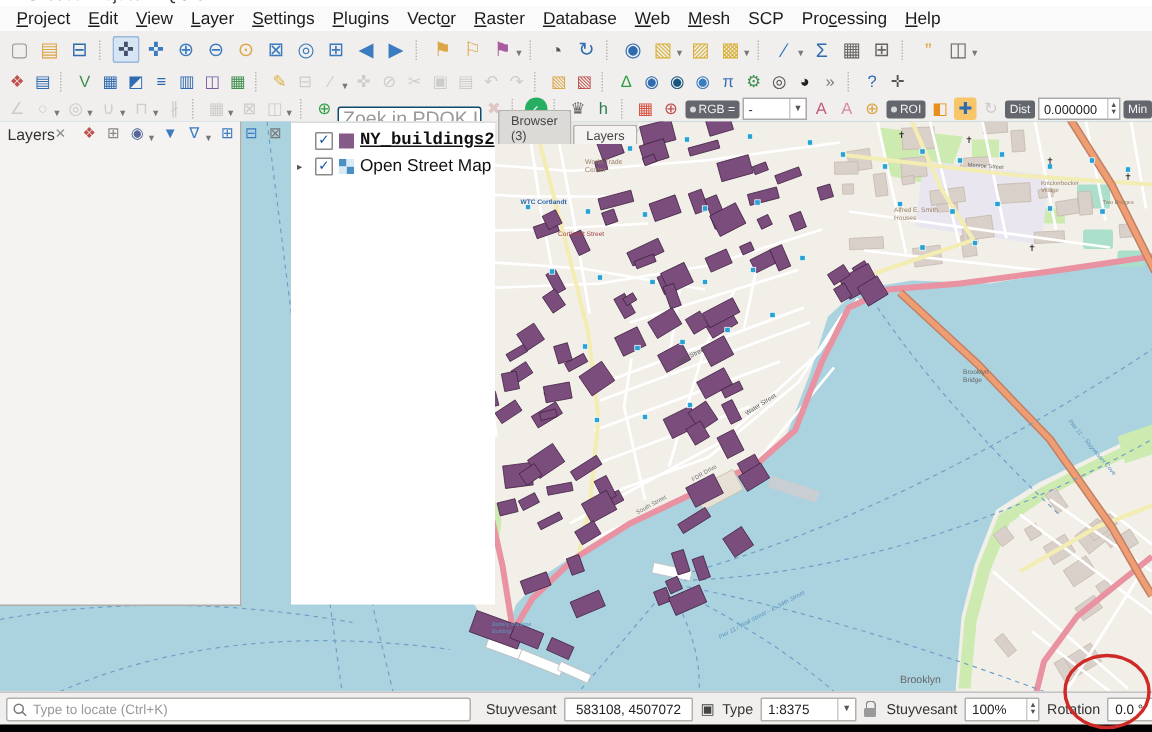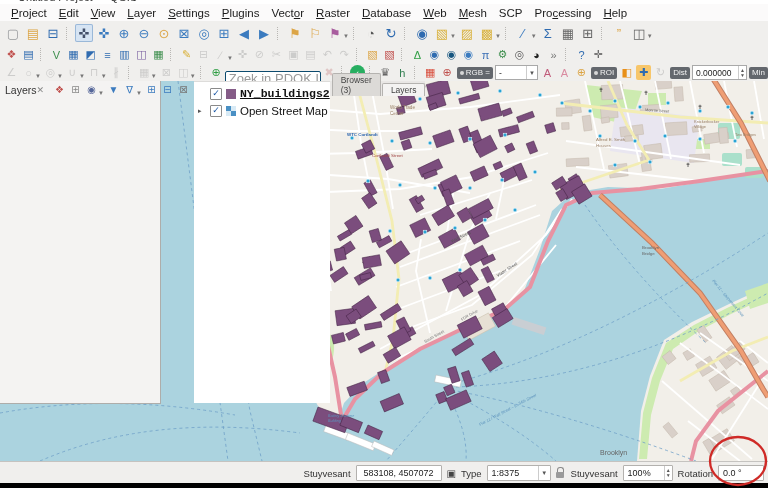--- a/index.html
+++ b/index.html
@@ -578,20 +578,24 @@
         <span class="lname">Open Street Map</span>
       </div>
     </div>
     <div id="panel-tabs">
       <span class="ptab">Browser (3)</span>
       <span class="ptab active">Layers</span>
     </div>
   </aside>
 
   <footer id="statusbar">
+    <div id="locator">
+      <span class="mag"></span>
+      <span>Type to locate (Ctrl+K)</span>
+    </div>
     <span class="spacer"></span>
     <span class="sb-label">Stuyvesant</span>
     <span class="sb-input" style="width:84px">583108, 4507072</span>
     <span style="font-size:10px;color:#444;flex:none">▣</span>
     <span class="sb-label">Type</span>
     <span class="sb-combo" style="width:58px">
       <span>1:8375</span>
       <span class="spacer"></span>
         <span class="arrowbox">▼</span>
     </span>

